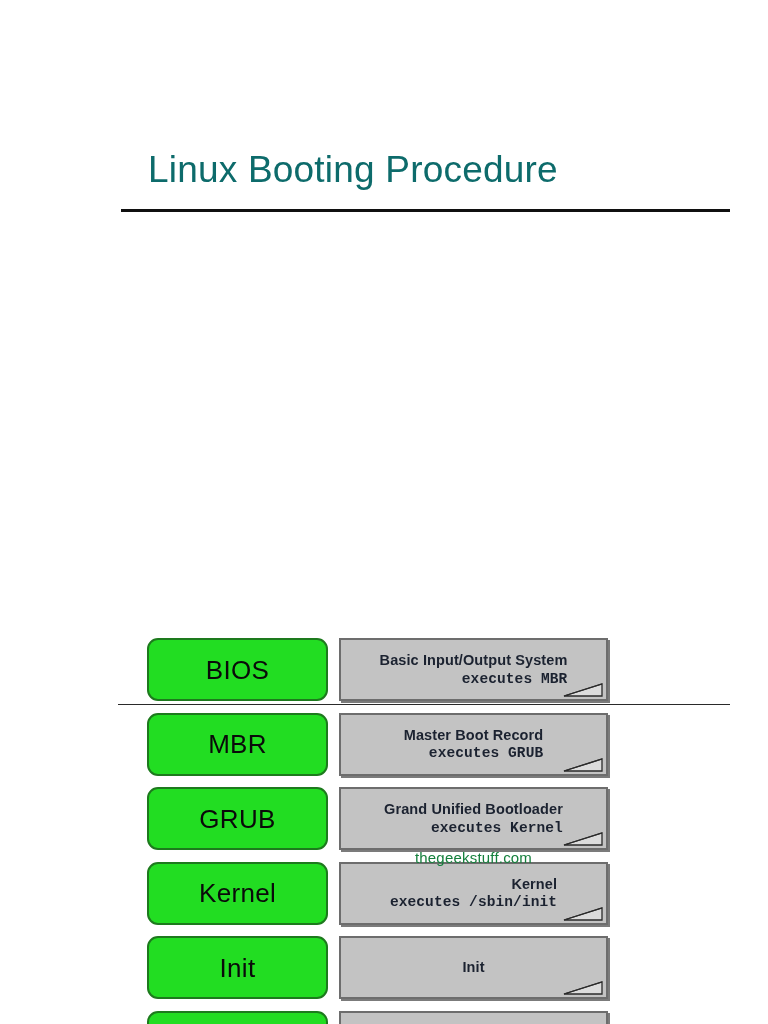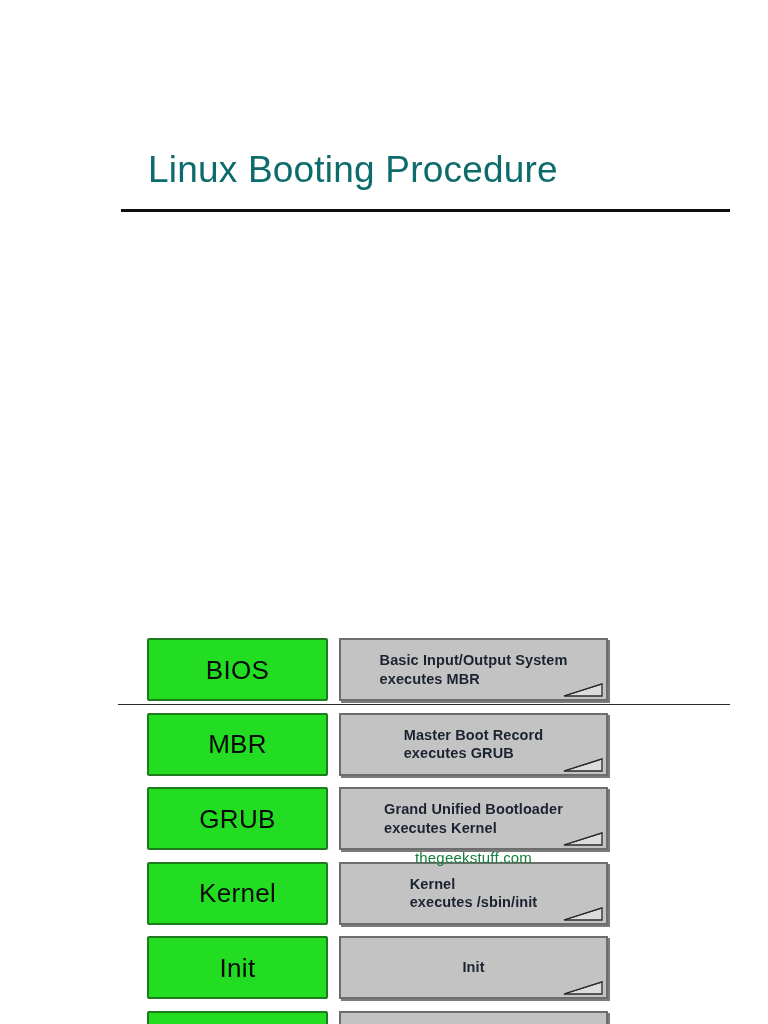--- a/index.html
+++ b/index.html
@@ -64,21 +64,21 @@
   
   .stage-box {
     position: absolute;
     left: 147px;
     top: 0;
     width: 181px;
     height: 63px;
     box-sizing: border-box;
     background: #22dd22;
     border: 2px solid #1d7a1d;
-    border-radius: 2px;
+    border-radius: 11px;
     display: flex;
     align-items: center;
     justify-content: center;
   }
   .stage-label {
     font-size: 26px;
     color: #0a0a0a;
     letter-spacing: 0.3px;
     line-height: 1;
   }
@@ -90,31 +90,31 @@
     top: 0;
     width: 269px;
     height: 63px;
     box-sizing: border-box;
     background: #c3c3c3;
     border: 2px solid #6d6d6d;
     box-shadow: 2px 2px 0 0 #7b7b7b;
     display: flex;
     align-items: center;
     justify-content: center;
-    text-align: left;
+    text-align: right;
   }
   .note-text {
     font-size: 14.5px;
     line-height: 1.25;
     color: #1b2230;
     font-weight: bold;
     padding: 0 8px;
     letter-spacing: 0.1px;
   }
-  .note-text .line2 { display: block; }
+  .note-text .line2 { display: block; font-family: Liberation Mono, monospace; }
 
   
   .page-curl {
     position: absolute;
     right: 2px;
     bottom: 2px;
     width: 42px;
     height: 16px;
     pointer-events: none;
   }

